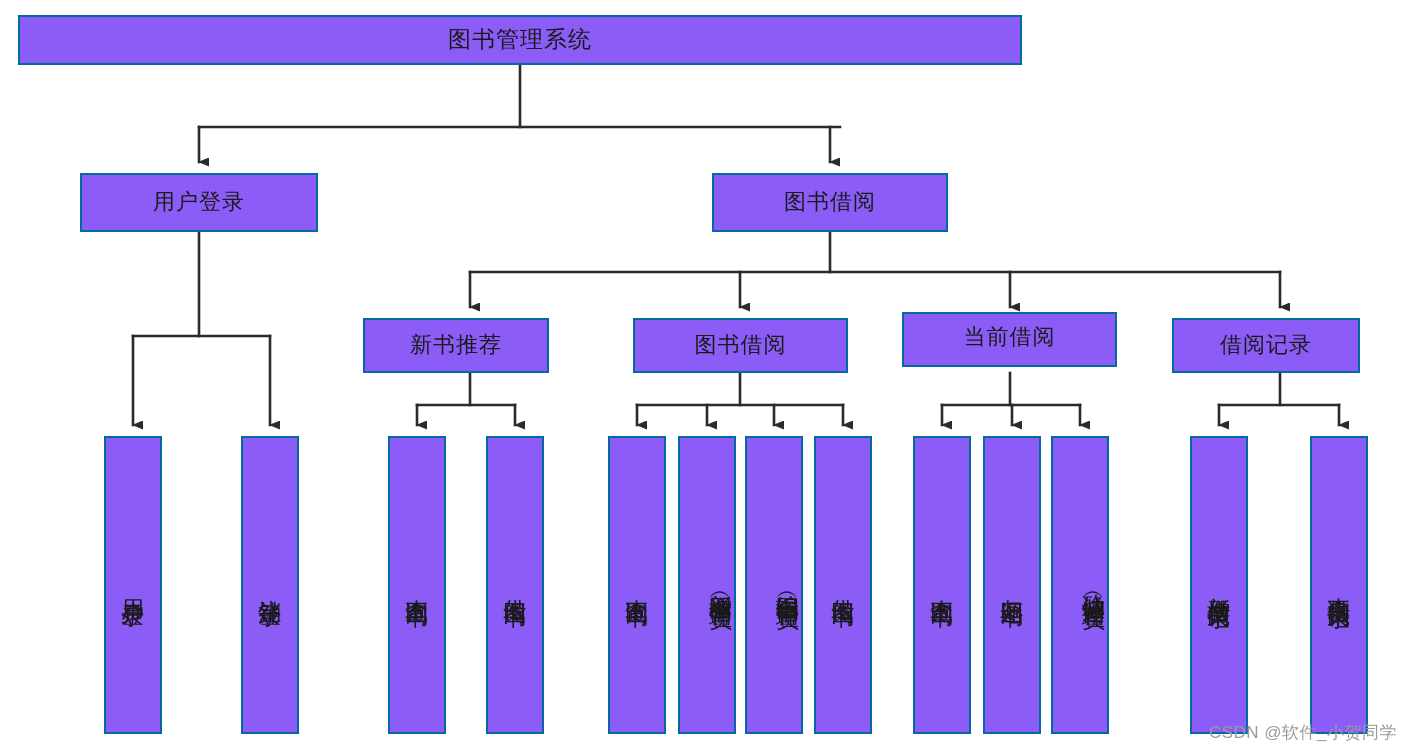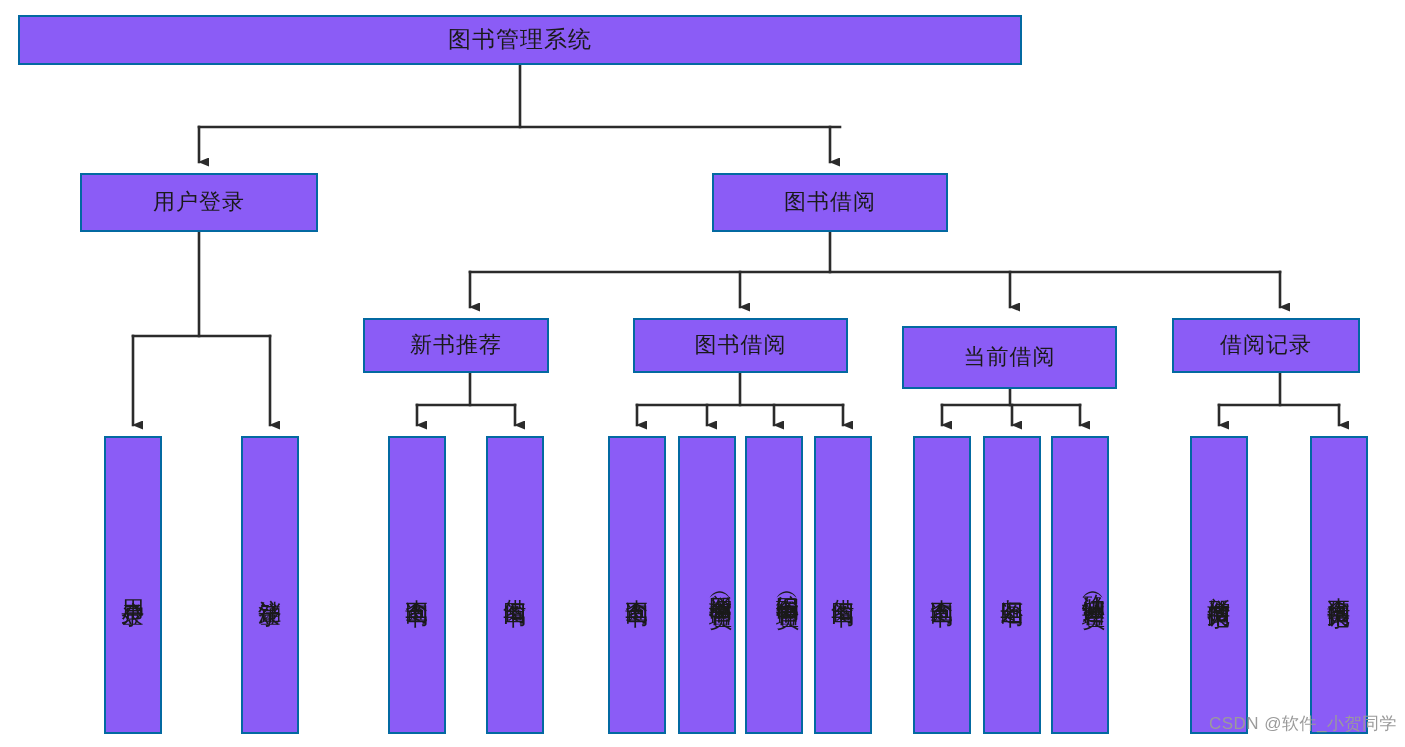--- a/index.html
+++ b/index.html
@@ -52,21 +52,21 @@
   }
   .node-v.align-top {
     align-items: flex-start;
   }
   .node-root {
     font-size: 23px;
   }
   #watermark {
     position: absolute;
     right: 8px;
-    bottom: 12px;
+    bottom: 3px;
     font-size: 17px;
     color: #9b9b9b;
     letter-spacing: 0.5px;
     white-space: nowrap;
   }
 </style>
 </head>
 <body>
 
 <div id="canvas">
@@ -122,21 +122,21 @@
     </g>
   </svg>
 
   <div class="node node-h node-root" style="left:18px; top:15px; width:1004px; height:50px;">图书管理系统</div>
 
   <div class="node node-h" style="left:80px; top:173px; width:238px; height:59px;">用户登录</div>
   <div class="node node-h" style="left:712px; top:173px; width:236px; height:59px;">图书借阅</div>
 
   <div class="node node-h" style="left:363px; top:318px; width:186px; height:55px;">新书推荐</div>
   <div class="node node-h" style="left:633px; top:318px; width:215px; height:55px;">图书借阅</div>
-  <div class="node node-h" style="left:902px; top:326px; width:215px; height:63px;">当前借阅</div>
+  <div class="node node-h" style="left:902px; top:312px; width:215px; height:55px;font-family:Liberation Mono, monospace;">当前借阅</div>
   <div class="node node-h" style="left:1172px; top:318px; width:188px; height:55px;">借阅记录</div>
 
   <div class="node node-v" style="left:104px; top:436px; width:58px; height:298px;">用户登录</div>
   <div class="node node-v" style="left:241px; top:436px; width:58px; height:298px;">注销登录</div>
 
   <div class="node node-v" style="left:388px; top:436px; width:58px; height:298px;">查询图书</div>
   <div class="node node-v" style="left:486px; top:436px; width:58px; height:298px;">借阅图书</div>
 
   <div class="node node-v" style="left:608px; top:436px; width:58px; height:298px;">查询图书</div>
   <div class="node node-v align-top" style="left:678px; top:436px; width:58px; height:298px;">新增图书（管理员）</div>

